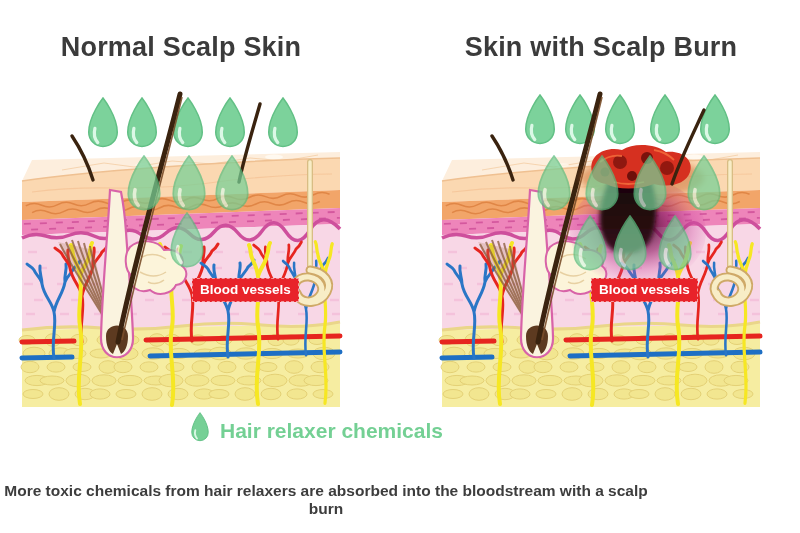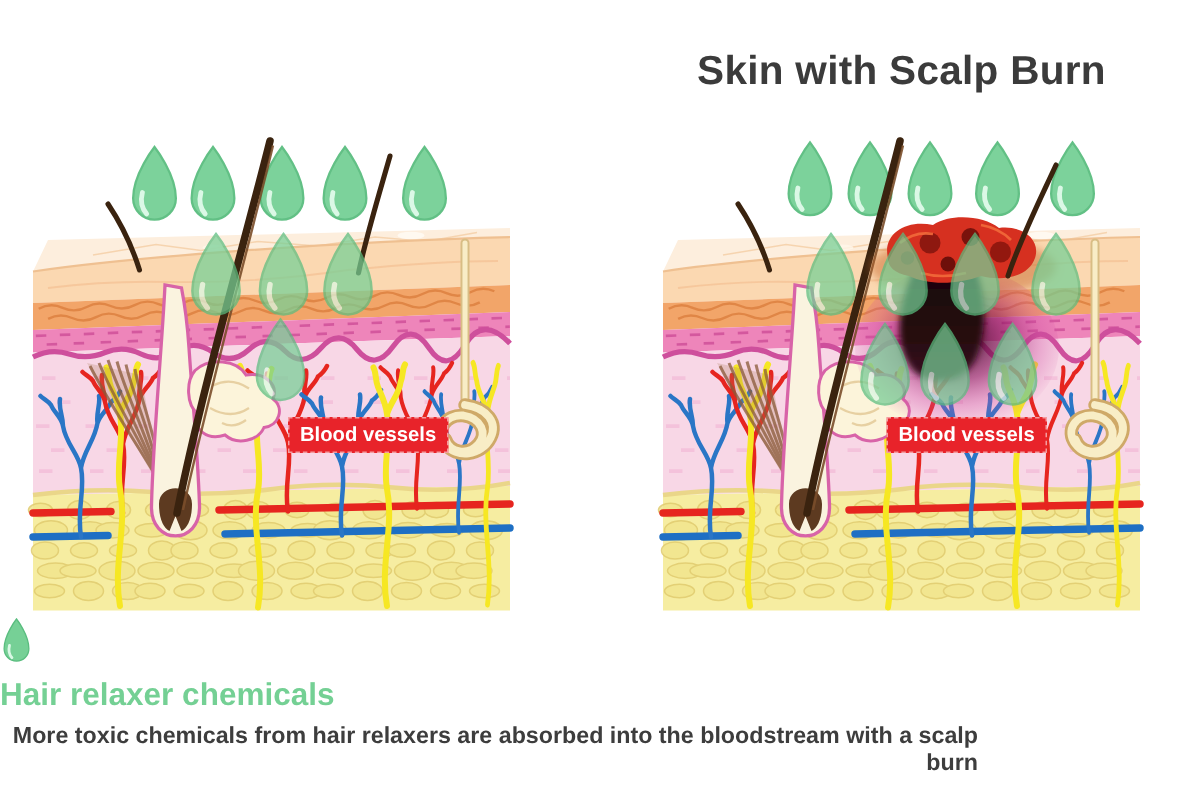--- a/index.html
+++ b/index.html
@@ -12,23 +12,23 @@
   .panel{position:absolute;top:92px;width:382px;height:320px;}
   .panel.left{left:22px;}
   .panel.right{left:442px;}
   .panel svg{position:absolute;left:0;top:0;overflow:visible;}
   .vessel-label{position:absolute;background:#e8232a;color:#fff;font-weight:bold;
          font-size:13.5px;line-height:1;padding:4px 7px;white-space:nowrap;
          border:1px dashed rgba(255,255,255,.55);}
   .panel.left .vessel-label{left:170px;top:186px;}
   .panel.right .vessel-label{left:149px;top:186px;}
   .legend{position:absolute;left:0;top:412px;width:632px;display:flex;
-         align-items:flex-start;justify-content:center;gap:9px;flex-direction:column;}
+         align-items:flex-end;justify-content:center;gap:9px;}
   .legend-text{font-size:21px;font-weight:bold;color:#74d094;}
-  .caption{position:absolute;left:0;top:482px;width:652px;text-align:right;
+  .caption{position:absolute;left:0;top:482px;width:652px;text-align:center;
          font-size:15.5px;font-weight:bold;color:#3d3d3d;}
   .hiddefs{position:absolute;width:0;height:0;overflow:hidden;}
 </style>
 </head>
 <body>
 
 <svg class="hiddefs" aria-hidden="true">
   <defs>
     <g id="droplet">
       <path d="M20,1 C20,1 35,20 35,37 A15,15 0 1 1 5,37 C5,20 20,1 20,1 Z" fill="#76d096" stroke="#5abd7f" stroke-width="1.6"></path>
@@ -208,20 +208,21 @@
 
       <path d="M158,2 C142,66 112,170 96,250" fill="none" stroke="#3a230f" stroke-width="5" stroke-linecap="round"></path>
       <path d="M160,5 C146,64 118,166 100,248" fill="none" stroke="#7a4e2a" stroke-width="1.6" opacity=".9"></path>
       <path d="M50,44 C58,56 66,72 71,88" fill="none" stroke="#3a230f" stroke-width="3.4" stroke-linecap="round"></path>
     </g>
   </defs>
 </svg>
 
 <div class="stage">
 
+  <div class="panel-title left">Normal Scalp Skin</div>
   <div class="panel-title right">Skin with Scalp Burn</div>
 
   <div class="panel left">
     <svg width="318" height="320" viewBox="0 0 318 320">
 
       <g opacity=".95">
         <use href="#droplet" transform="translate(62,5) scale(0.95)"></use>
         <use href="#droplet" transform="translate(101,5) scale(0.95)"></use>
         <use href="#droplet" transform="translate(147,5) scale(0.95)"></use>
         <use href="#droplet" transform="translate(189,5) scale(0.95)"></use>

